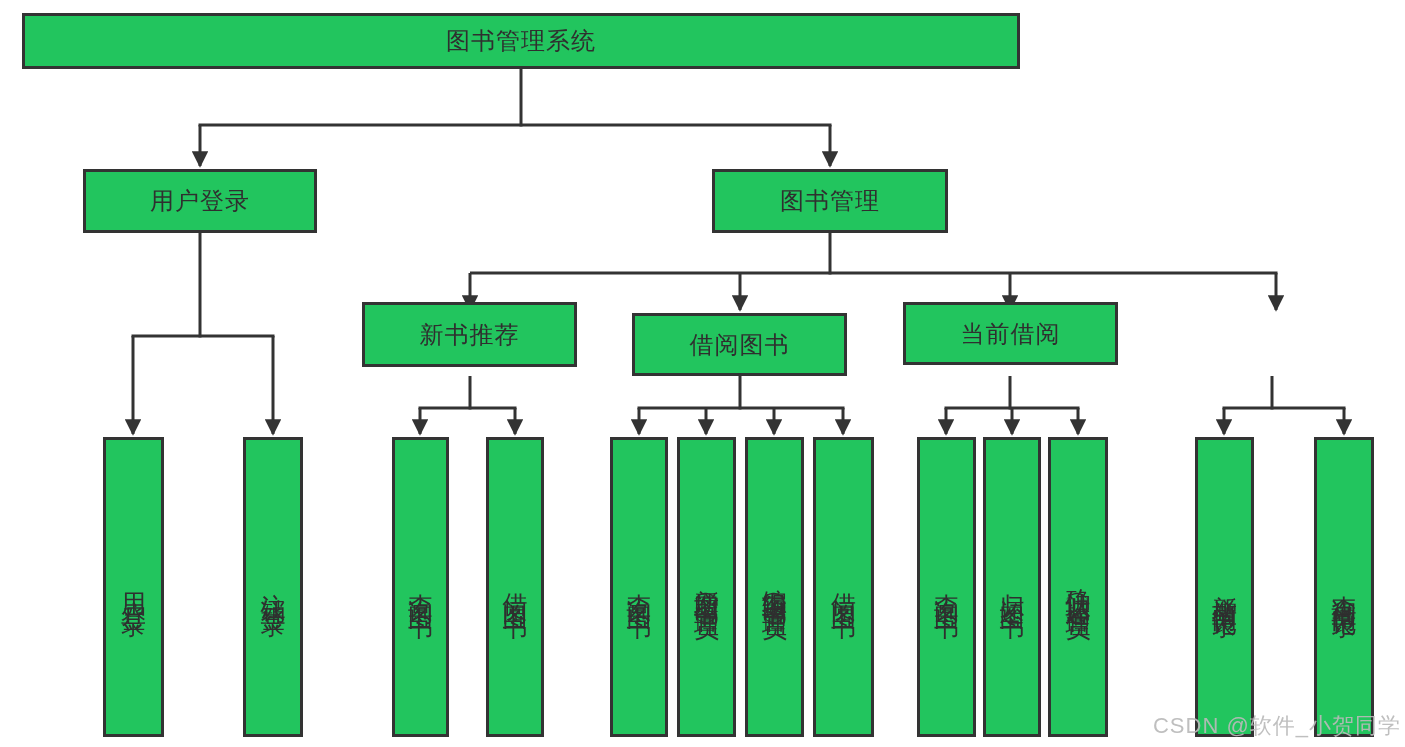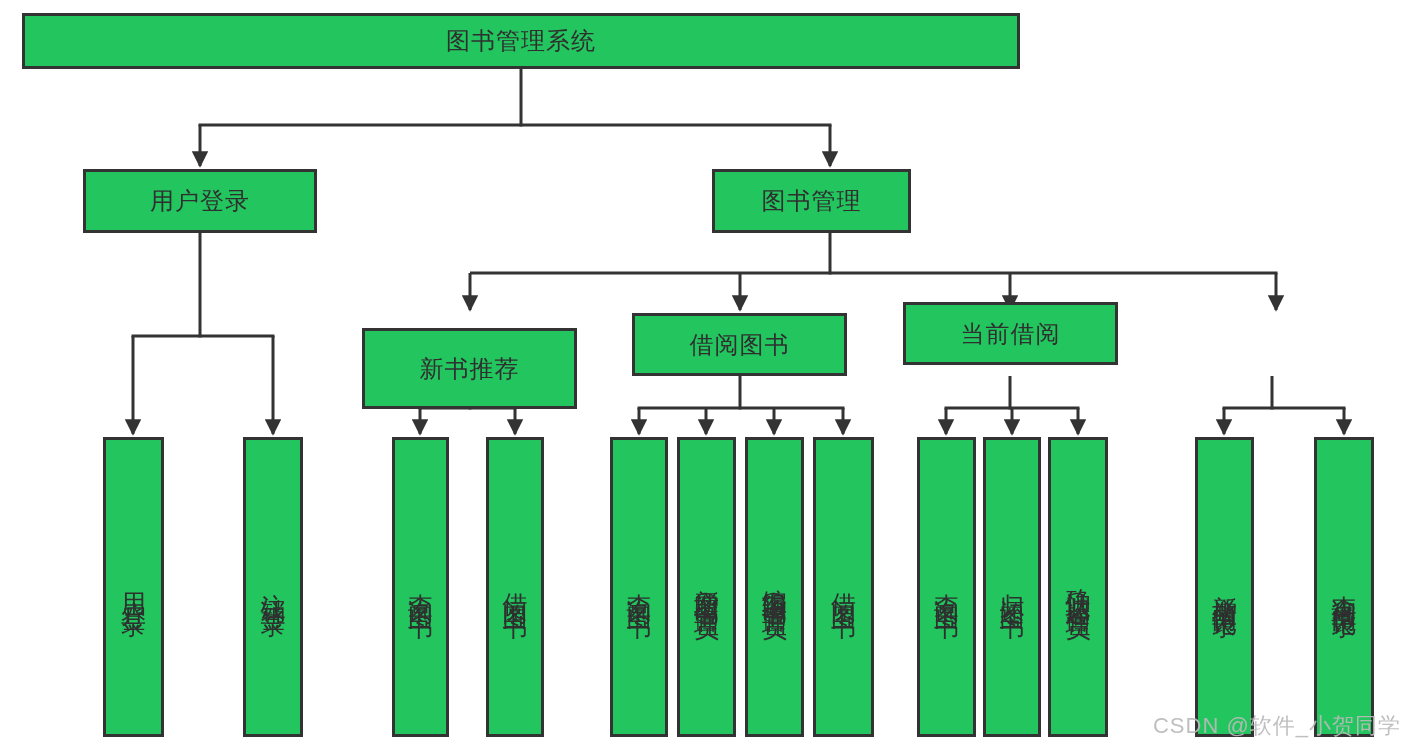--- a/index.html
+++ b/index.html
@@ -106,25 +106,25 @@
     <line x1="1344" y1="408" x2="1344" y2="434" marker-end="url(#ah)"></line>
   </svg>
 
   <div class="box" style="left:22px;top:13px;width:998px;height:56px">
     <span class="hlabel">图书管理系统</span>
   </div>
 
   <div class="box" style="left:83px;top:169px;width:234px;height:64px">
     <span class="hlabel">用户登录</span>
   </div>
-  <div class="box" style="left:712px;top:169px;width:199px;height:64px">
+  <div class="box" style="left:712px;top:169px;width:236px;height:64px">
     <span class="hlabel">图书管理</span>
   </div>
 
-  <div class="box" style="left:362px;top:328px;width:215px;height:81px">
+  <div class="box" style="left:362px;top:302px;width:215px;height:65px">
     <span class="hlabel">新书推荐</span>
   </div>
   <div class="box" style="left:632px;top:313px;width:215px;height:63px">
     <span class="hlabel">借阅图书</span>
   </div>
   <div class="box" style="left:903px;top:302px;width:215px;height:63px">
     <span class="hlabel">当前借阅</span>
   </div>
 
   <div class="box leaf" style="left:103px;top:437px;width:61px;height:300px">

